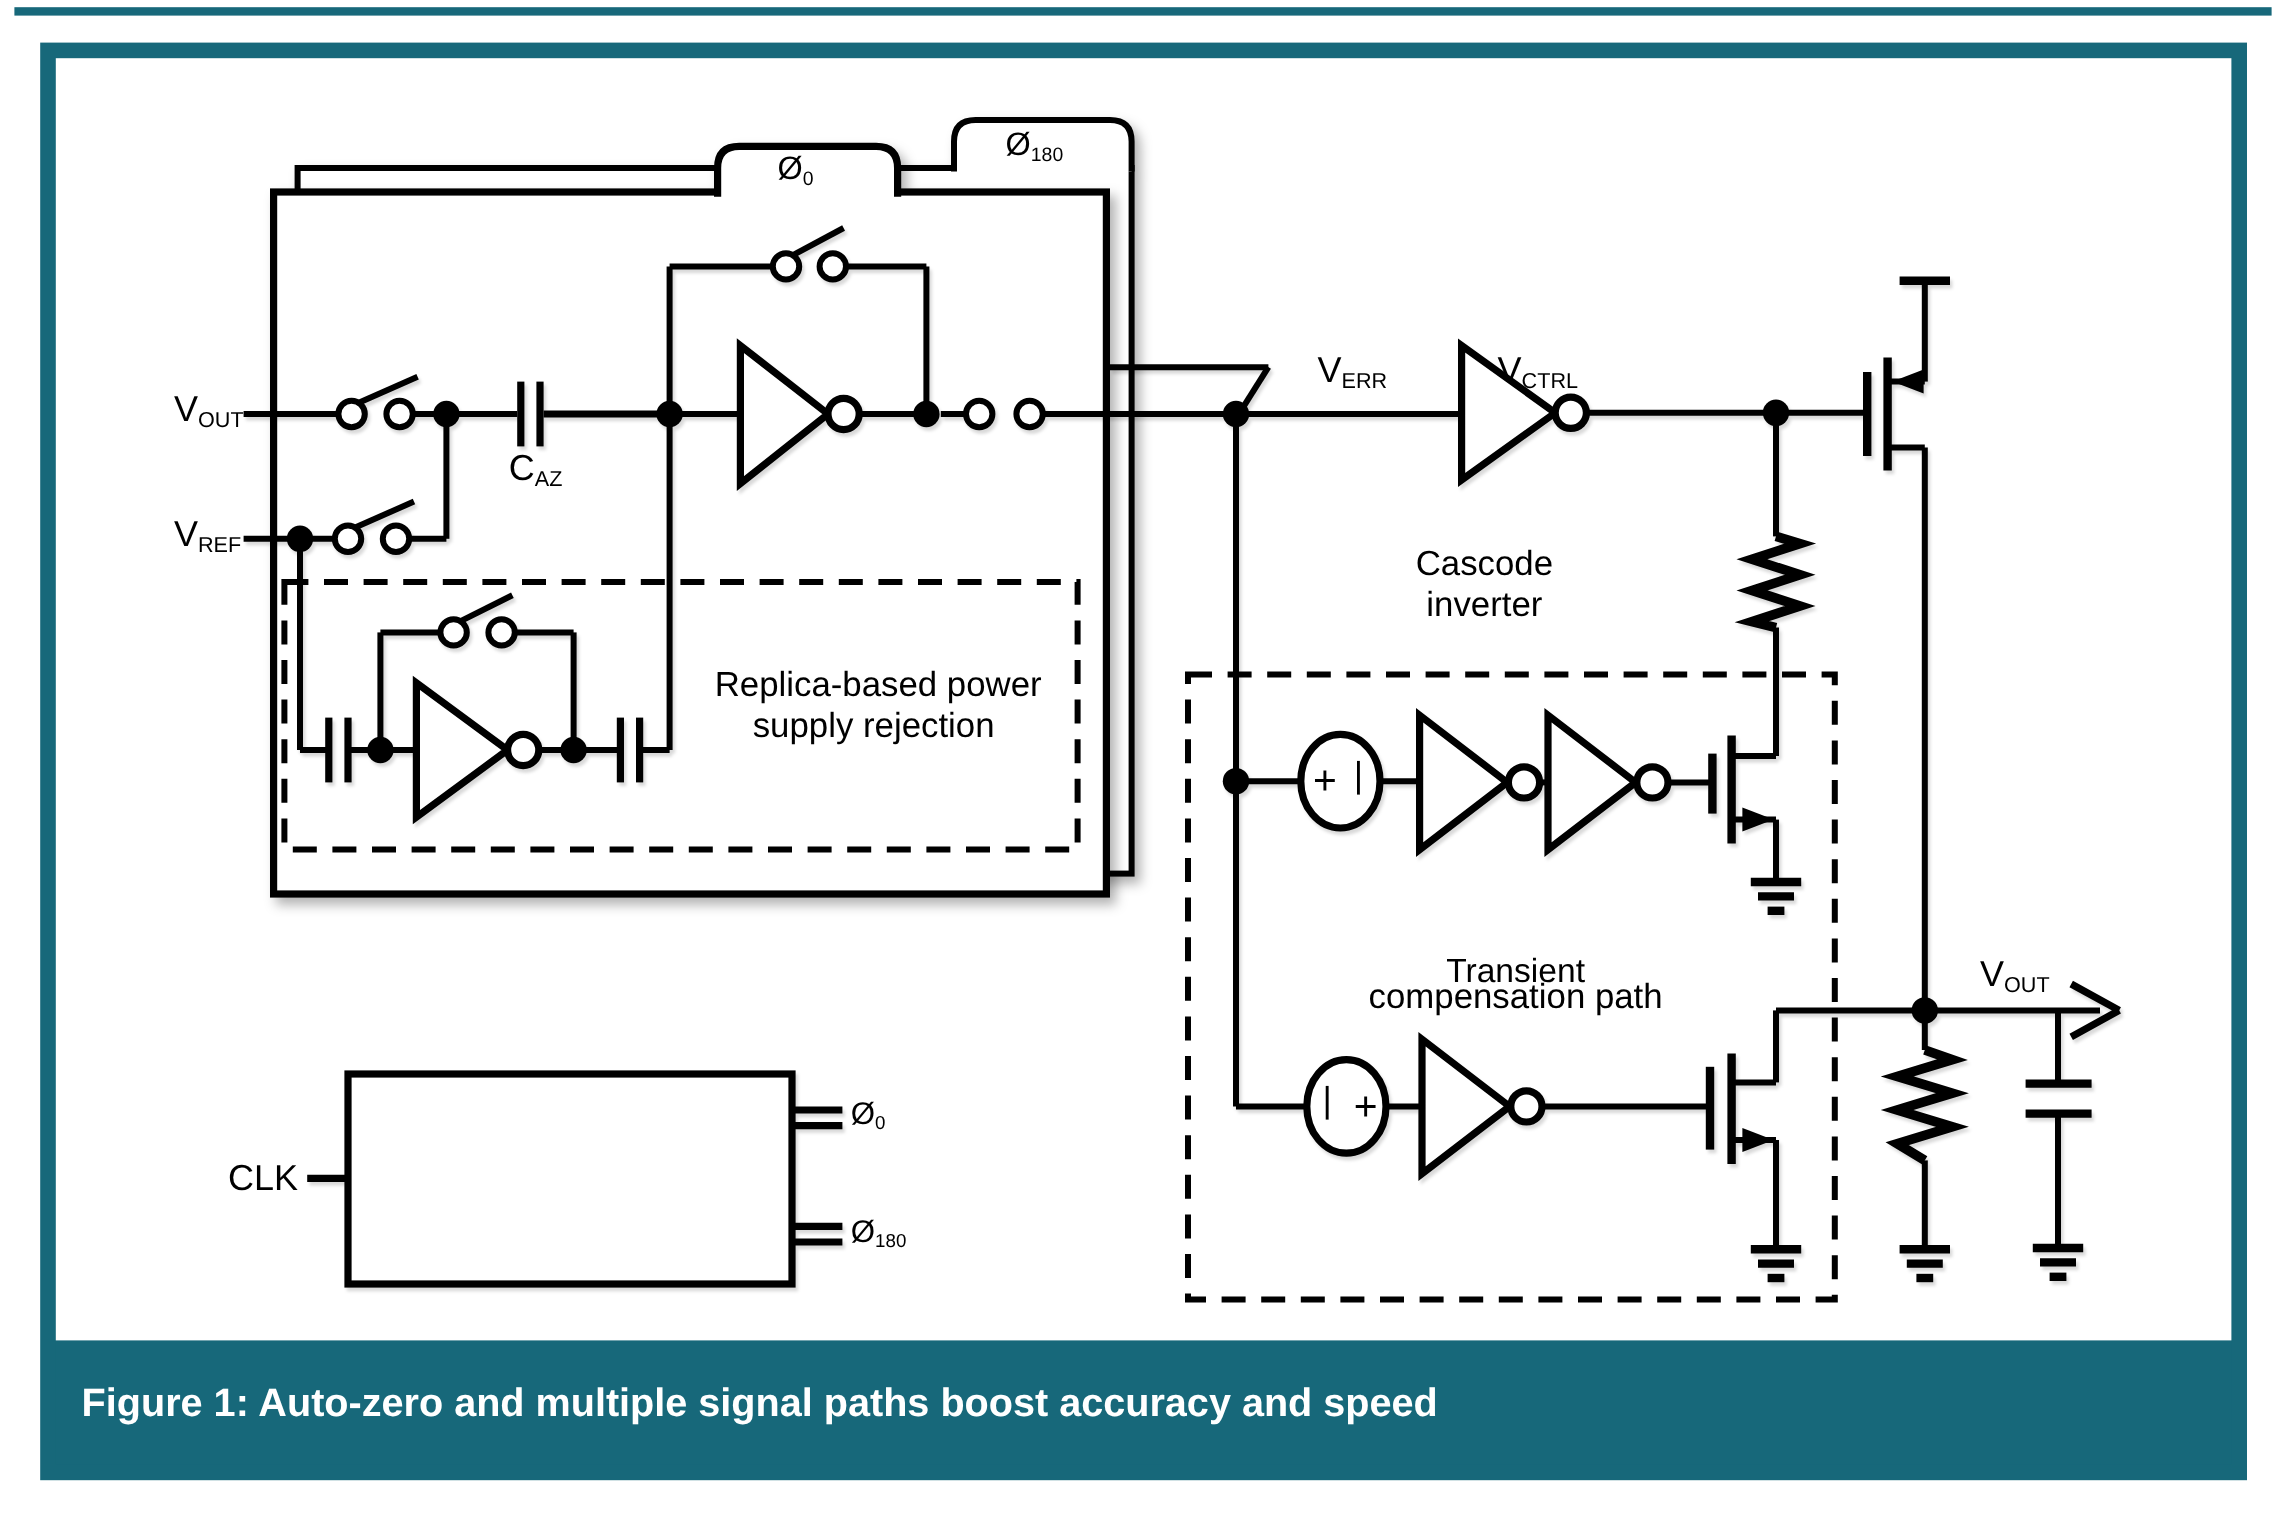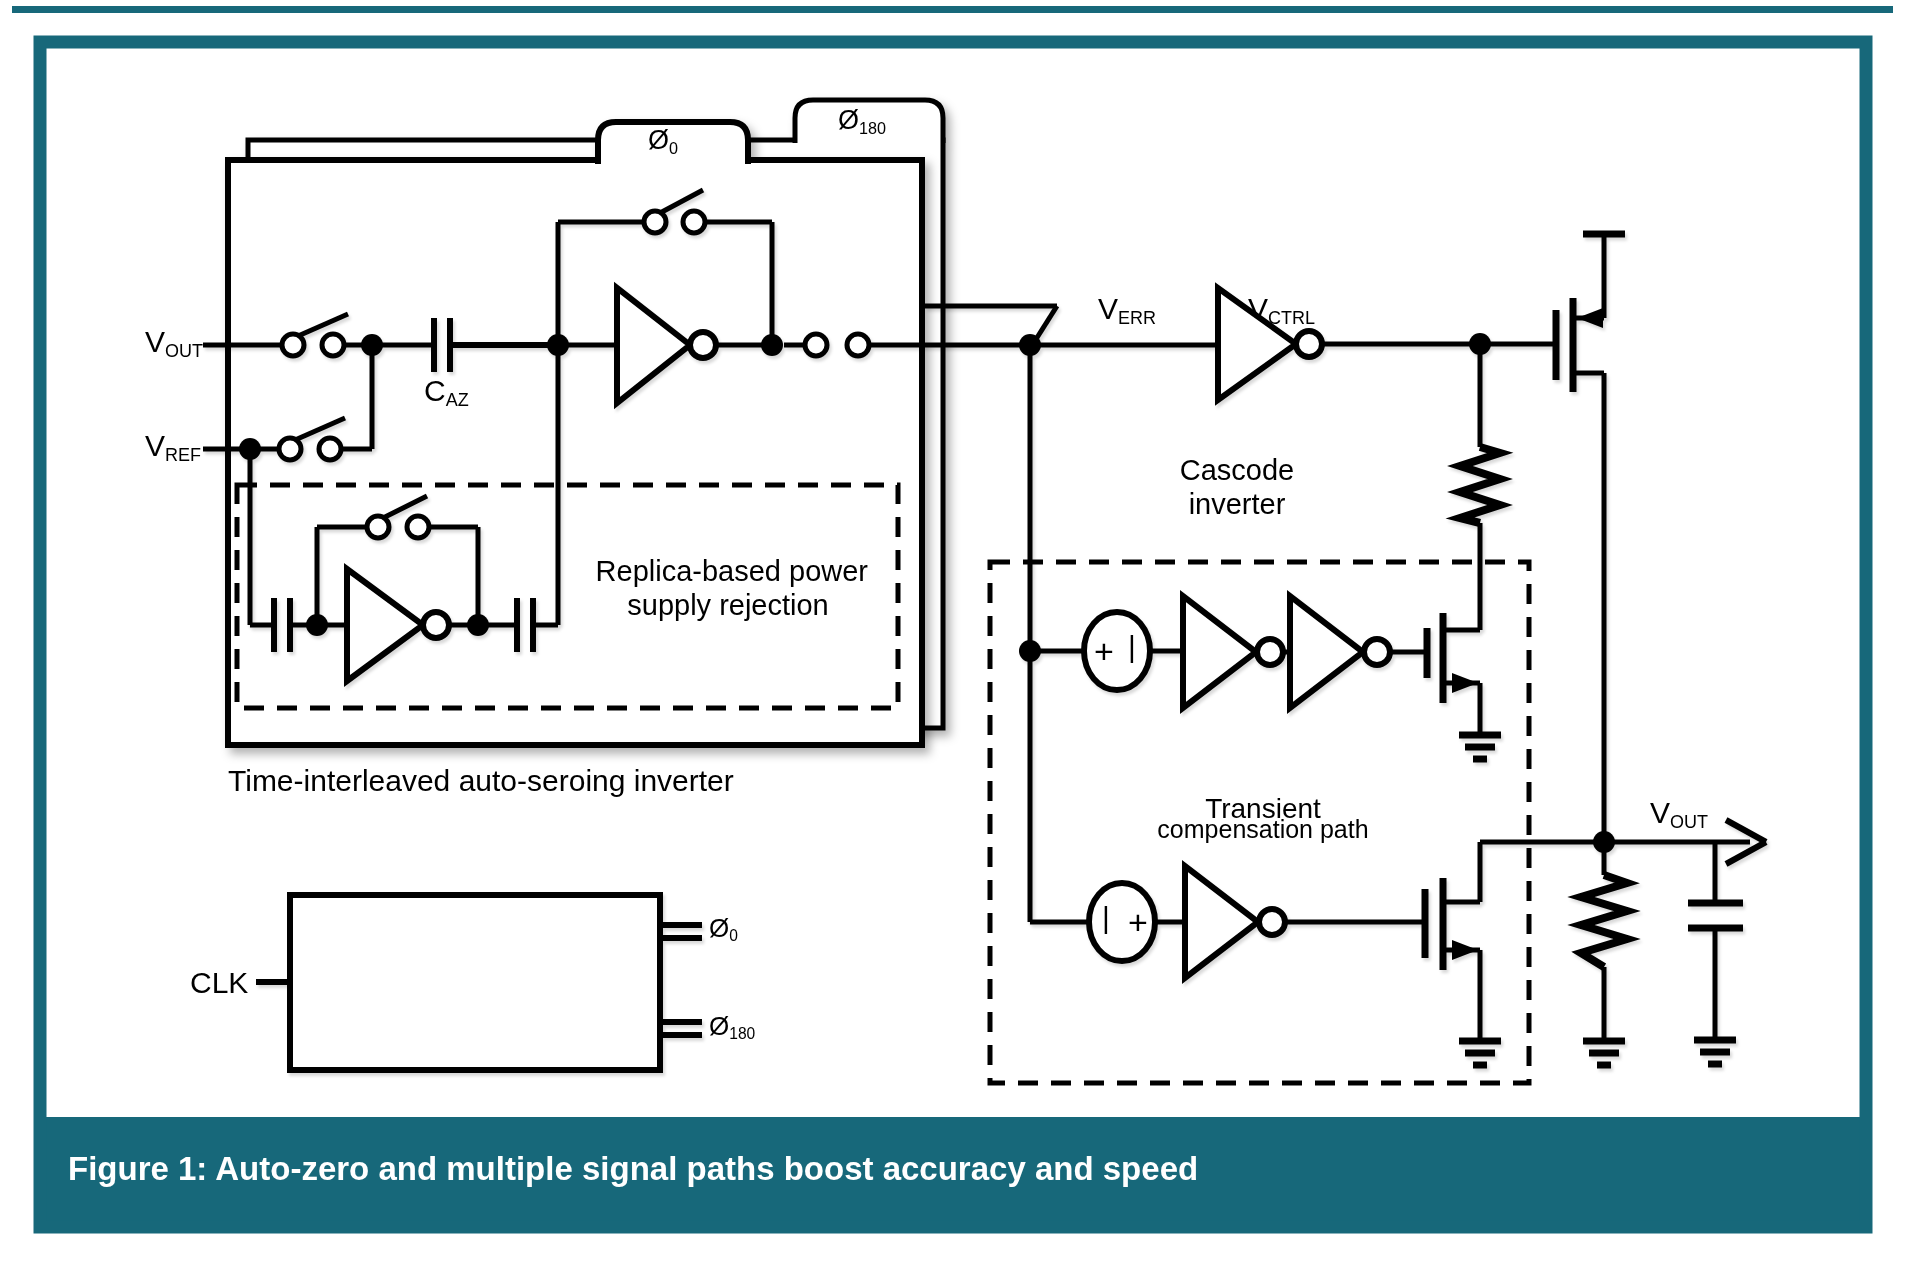--- a/index.html
+++ b/index.html
@@ -253,23 +253,22 @@
 <div class="lbl" style="left:1248px;top:294px;"><span>V</span><span class="sub">CTRL</span></div>
 <div class="lbl" style="left:1650px;top:798px;"><span>V</span><span class="sub">OUT</span></div>
 
 <div class="lbl center" style="left:1137px;top:456px;width:200px;font-size:29px;">Cascode</div>
 <div class="lbl center" style="left:1137px;top:490px;width:200px;font-size:29px;">inverter</div>
 
 <div class="lbl center" style="left:588px;top:557px;width:280px;font-size:29px;text-align:right;">Replica-based power</div>
 <div class="lbl center" style="left:588px;top:591px;width:280px;font-size:29px;">supply rejection</div>
 
 <div class="lbl center" style="left:1118px;top:795px;width:290px;font-size:28px;text-align:center;">Transient</div>
-<div class="lbl center" style="left:1118px;top:817px;width:290px;font-size:25px;">compensation path</div>
-
-<div class="lbl" style="left:228px;top:766px;">Time-interleaved auto-seroing inverter</div>
+<div class="lbl center" style="left:1118px;top:817px;width:290px;font-size:29px;">compensation path</div>
+
 
 <div class="lbl" style="left:190px;top:968px;width:60px;">CLK</div>
 <div class="lbl small-lbl" style="left:709px;top:915px;"><span>Ø</span><span class="sub">0</span></div>
 <div class="lbl small-lbl" style="left:709px;top:1013px;"><span>Ø</span><span class="sub">180</span></div>
 
 <div class="glyph" style="left:1090px;top:634px;width:28px;text-align:center;">+</div>
 <div class="glyph" style="left:1122px;top:632px;width:20px;text-align:center;font-size:30px;">|</div>
 <div class="glyph" style="left:1096px;top:903px;width:20px;text-align:center;font-size:30px;">|</div>
 <div class="glyph" style="left:1124px;top:905px;width:28px;text-align:center;">+</div>
 

